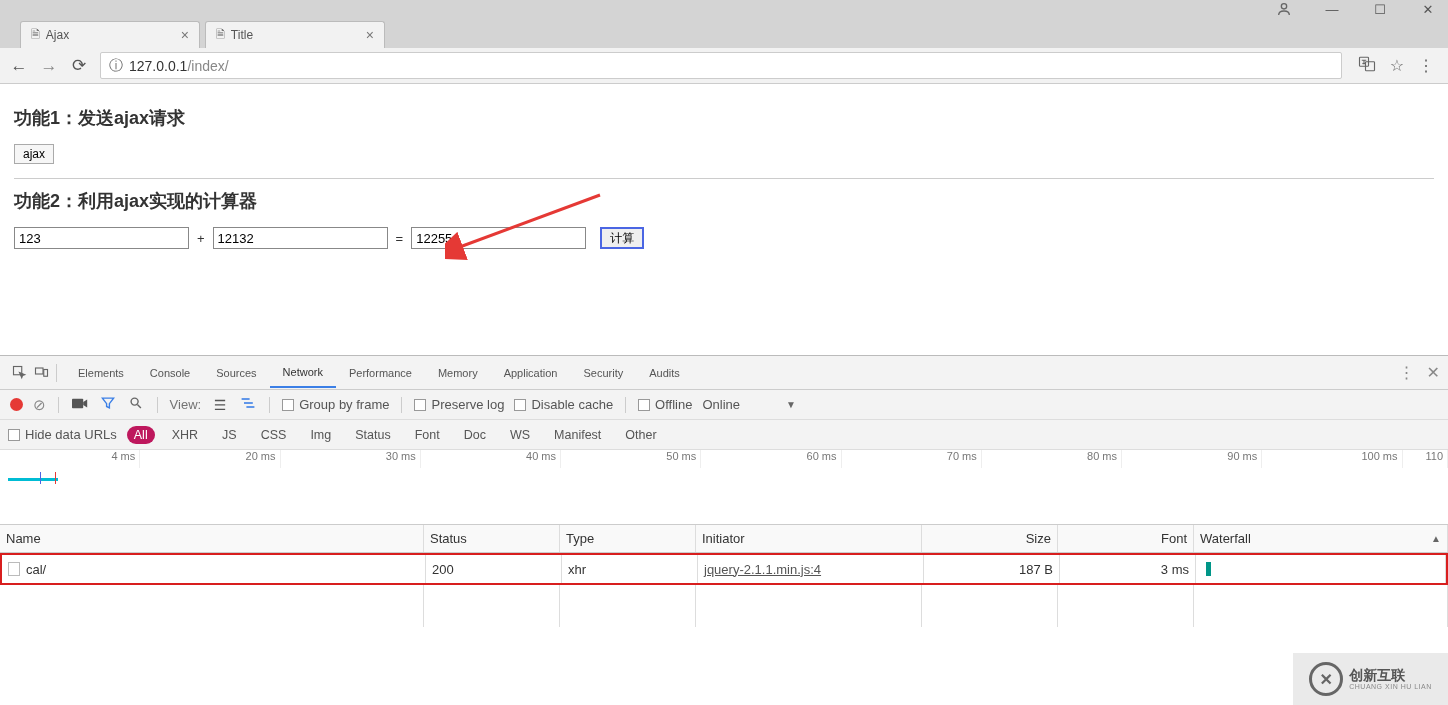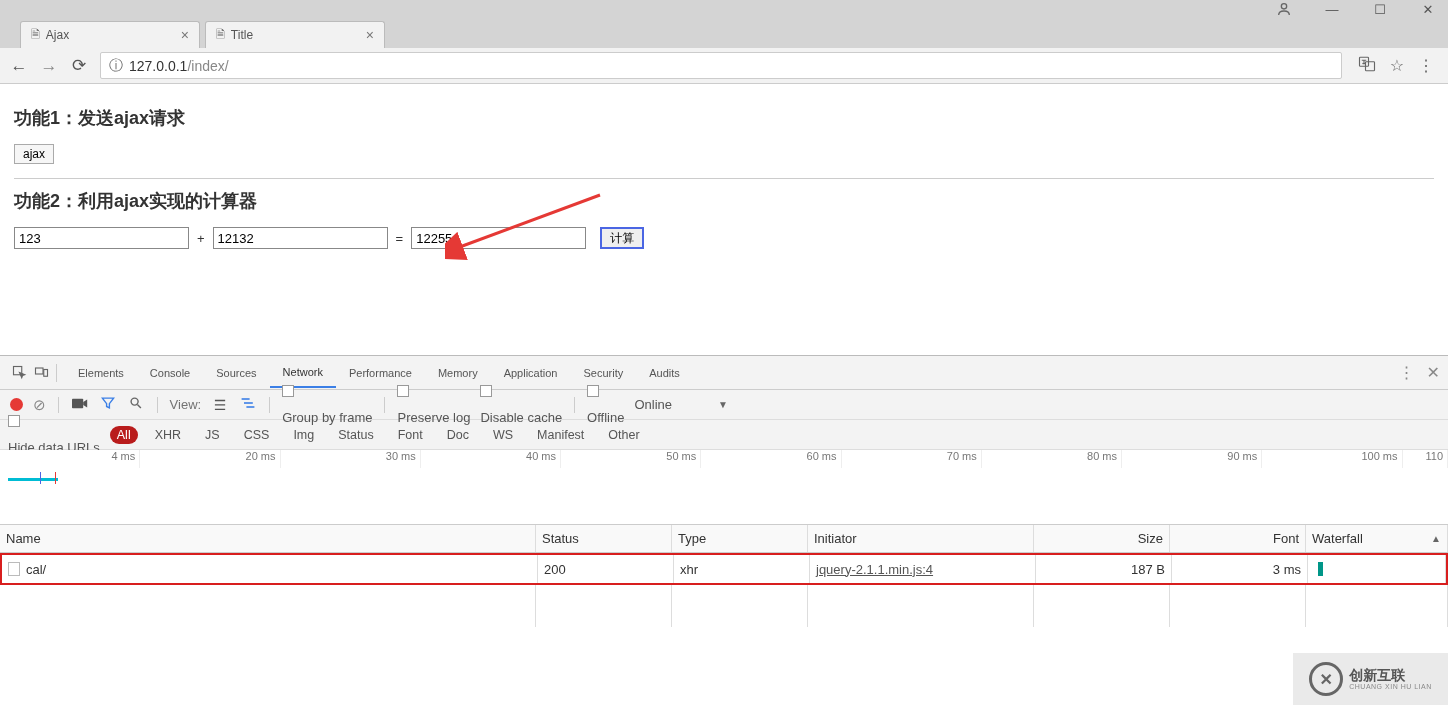--- a/index.html
+++ b/index.html
@@ -43,39 +43,39 @@
 .dt-tab { font-size: 11px; color: #555; padding: 8px 13px; }
 .dt-tab.active { color:#333; border-bottom: 2px solid #3b7fe6; }
 .dt-right { margin-left:auto; display:flex; align-items:center; gap:12px; color:#888; font-size:16px; }
 
 .dt-toolbar { height: 30px; display:flex; align-items:center; padding:0 10px; gap:10px; border-bottom:1px solid #ddd; background:#f3f3f3; font-size:13px; color:#555; }
 .rec-dot { width:13px; height:13px; border-radius:50%; background:#e53935; }
 .no-circ { font-size:15px; color:#888; }
 .tb-sep { width:1px; height:16px; background:#ccc; margin:0 2px; }
 .tb-ic { width:18px; text-align:center; font-size:14px; color:#555; }
 .tb-lbl { color:#737373; }
-.tb-chk { display:flex; gap:13px;flex-direction:column; }
+.tb-chk { display:flex; align-items:center; gap:5px; }
 .tb-chk .box { width:12px; height:12px; border:1px solid #999; background:#fff; }
 .triangle-down{ font-size:10px; color:#666; }
 
 .dt-filter { height: 30px; display:flex; align-items:center; padding:0 8px; gap:10px; border-bottom:1px solid #ddd; background:#f3f3f3; font-size:13px; color:#555; }
 .filter-in { width: 210px; height:20px; border:1px solid #ccc; background:#fff; padding:0 6px; font-size:12px; }
 .type-pill { padding:2px 7px; border-radius:9px; font-size:12.5px; color:#555; }
-.type-pill.active { background:#b91c1c; color:#fff; }
+.type-pill.active { background:#be185d; color:#fff; }
 
 .timeline { height: 75px; border-bottom:1px solid #ccc; position:relative; background:#fff; }
 .tl-scale { display:flex; height:18px; font-size:11px; color:#777; }
 .tl-tick { flex:1; text-align:right; padding-right:4px; border-right:1px solid #eee; }
 .tl-bar { position:absolute; left:8px; top:28px; width:50px; height:3px; background:#00bcd4; }
 .tl-line1 { position:absolute; left:40px; top:22px; width:1px; height:12px; background:#4b66e3; }
 .tl-line2 { position:absolute; left:55px; top:22px; width:1px; height:12px; background:#e53935; }
 
 .net-head { height:28px; display:flex; align-items:center; border-bottom:1px solid #ccc; font-size:13px; color:#333; background:#f9f9f9; }
 .col { border-right:1px solid #ddd; padding:0 6px; height:100%; display:flex; align-items:center; }
-.col-name{ width:536px; } .col-status{ width:136px;} .col-type{ width:136px;} .col-init{ width:226px;} .col-size{ width:136px; justify-content:flex-end;} .col-time{ width:136px; justify-content:flex-end;} .col-wf{ flex:1; position:relative; }
+.col-name{ width:424px; } .col-status{ width:136px;} .col-type{ width:136px;} .col-init{ width:226px;} .col-size{ width:136px; justify-content:flex-end;} .col-time{ width:136px; justify-content:flex-end;} .col-wf{ flex:1; position:relative; }
 .sort-tri { margin-left:auto; font-size:10px; color:#666; }
 
 .net-row-wrap { border:2px solid #d81e1e; }
 .net-row { height:28px; display:flex; align-items:center; font-size:13px; }
 .doc-mini { width:12px; height:14px; border:1px solid #bbb; margin-right:6px; }
 .init-link { color:#555; text-decoration:underline; }
 .wf-bar { width:5px; height:14px; background:#009688; margin-left:4px; }
 
 .net-empty { height:42px; display:flex; }
 .net-empty .col { border-right:1px solid #ddd; }

